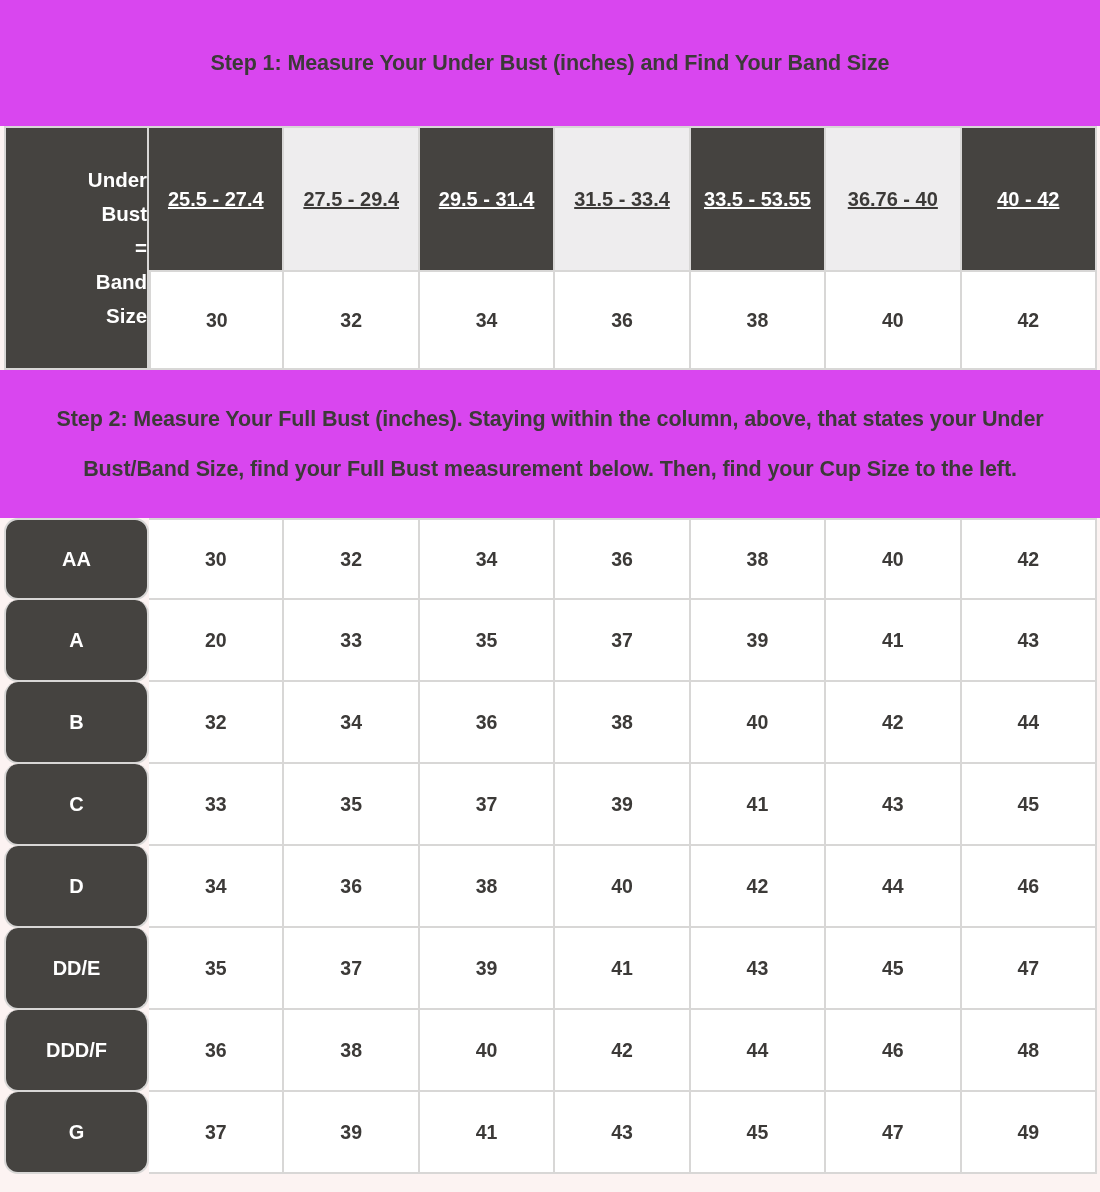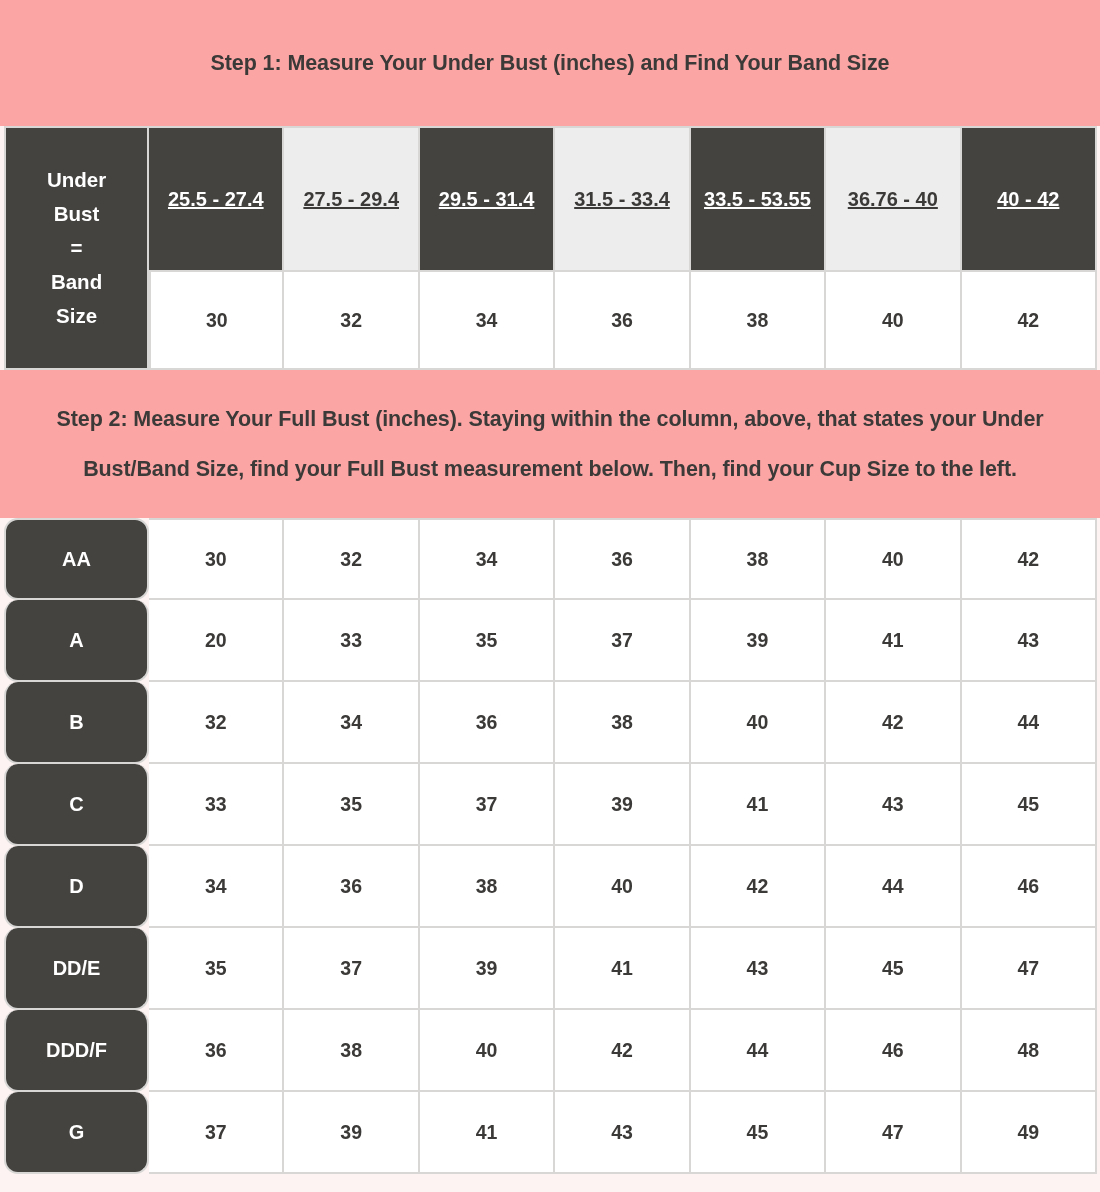--- a/index.html
+++ b/index.html
@@ -14,21 +14,21 @@
 
   .page {
     width: 1100px;
     height: 1192px;
     position: relative;
     background: #fcf3f2;
   }
 
   
   .step-heading {
-    background: #fca5a5;
+    background: #d946ef;
     color: #3c3a38;
     font-weight: bold;
     text-align: center;
     letter-spacing: -0.1px;
   }
 
   #step1-heading {
     height: 126px;
     display: flex;
     align-items: center;
@@ -93,21 +93,21 @@
   #table-band td.val { height: 98px; }
   #table-band td.rowlabel {
     font-size: 20.5px;
     line-height: 34px;
   }
 
   
   #table-cup td { height: 82px; }
   #table-cup td.rowlabel { font-size: 20px; border-radius: 14px; }
 
-  .cell-txt { display: block; }
+  .cell-txt { display: block; text-align: right; }
 </style>
 </head>
 <body>
 
 <div class="page">
 
   <div class="step-heading" id="step1-heading">
     <span>Step 1: Measure Your Under Bust (inches) and Find Your Band Size</span>
   </div>
 

